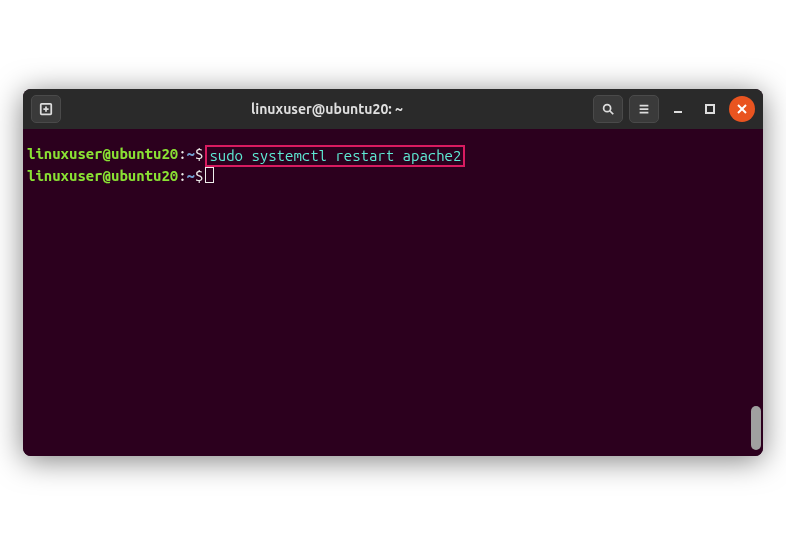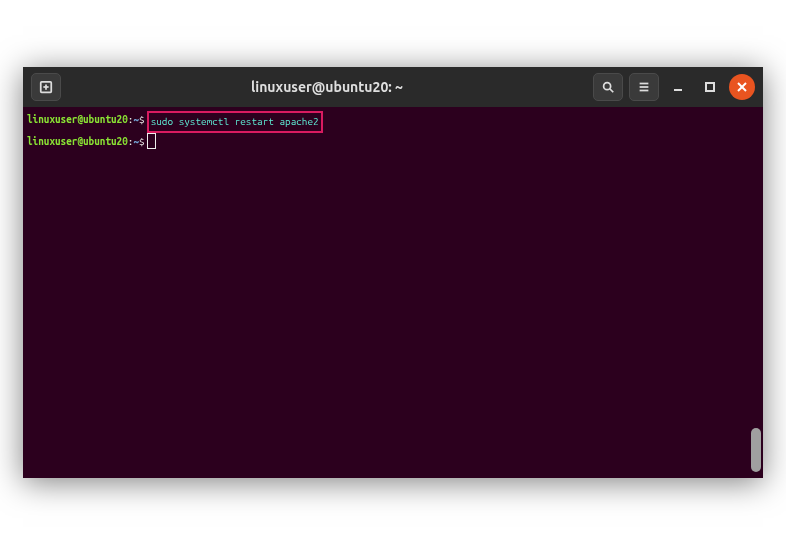--- a/index.html
+++ b/index.html
@@ -7,23 +7,23 @@
       width: 786px;
       height: 533px;
       background: #fff;
       font-family: 'Ubuntu Mono', 'DejaVu Sans Mono', monospace;
       display: flex;
       align-items: center;
       justify-content: center;
     }
     .terminal-window {
       width: 740px;
-      height: 411px;
+      height: 367px;
       background: #2c001e;
-      border-radius: 0;
+      border-radius: 8px;
       overflow: hidden;
       box-shadow: 0 4px 30px rgba(0,0,0,0.5);
       display: flex;
       flex-direction: column;
       position: relative;
       margin-top: 12px;
     }
     .titlebar {
       height: 40px;
       background: #2a2a2a;
@@ -71,22 +71,22 @@
       justify-content: center;
       cursor: pointer;
       color: #ddd;
     }
     .win-btn svg { width: 10px; height: 10px; stroke: #ddd; fill: none; stroke-width: 2; }
     .win-close { background: #e95420; }
     .win-close svg { stroke: #fff; }
     .terminal-body {
       flex: 1;
       background: #2c001e;
-      padding: 4px 4px;
-      font-size: 10px;
+      padding: 16px 4px;
+      font-size: 15px;
       line-height: 18px;
       color: #eeeeec;
       font-family: 'Ubuntu Mono', 'DejaVu Sans Mono', monospace;
       position: relative;
       overflow: hidden;
     }
     .term-line {
       white-space: pre;
       display: flex;
       align-items: flex-start;

